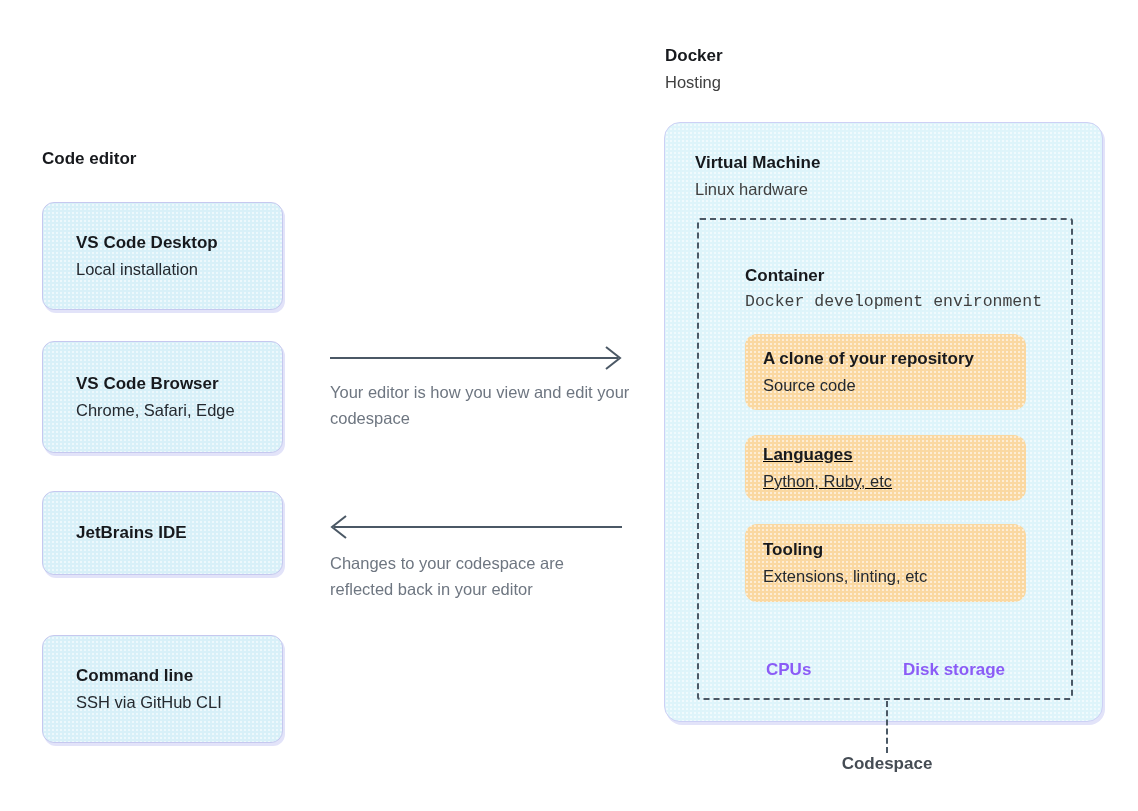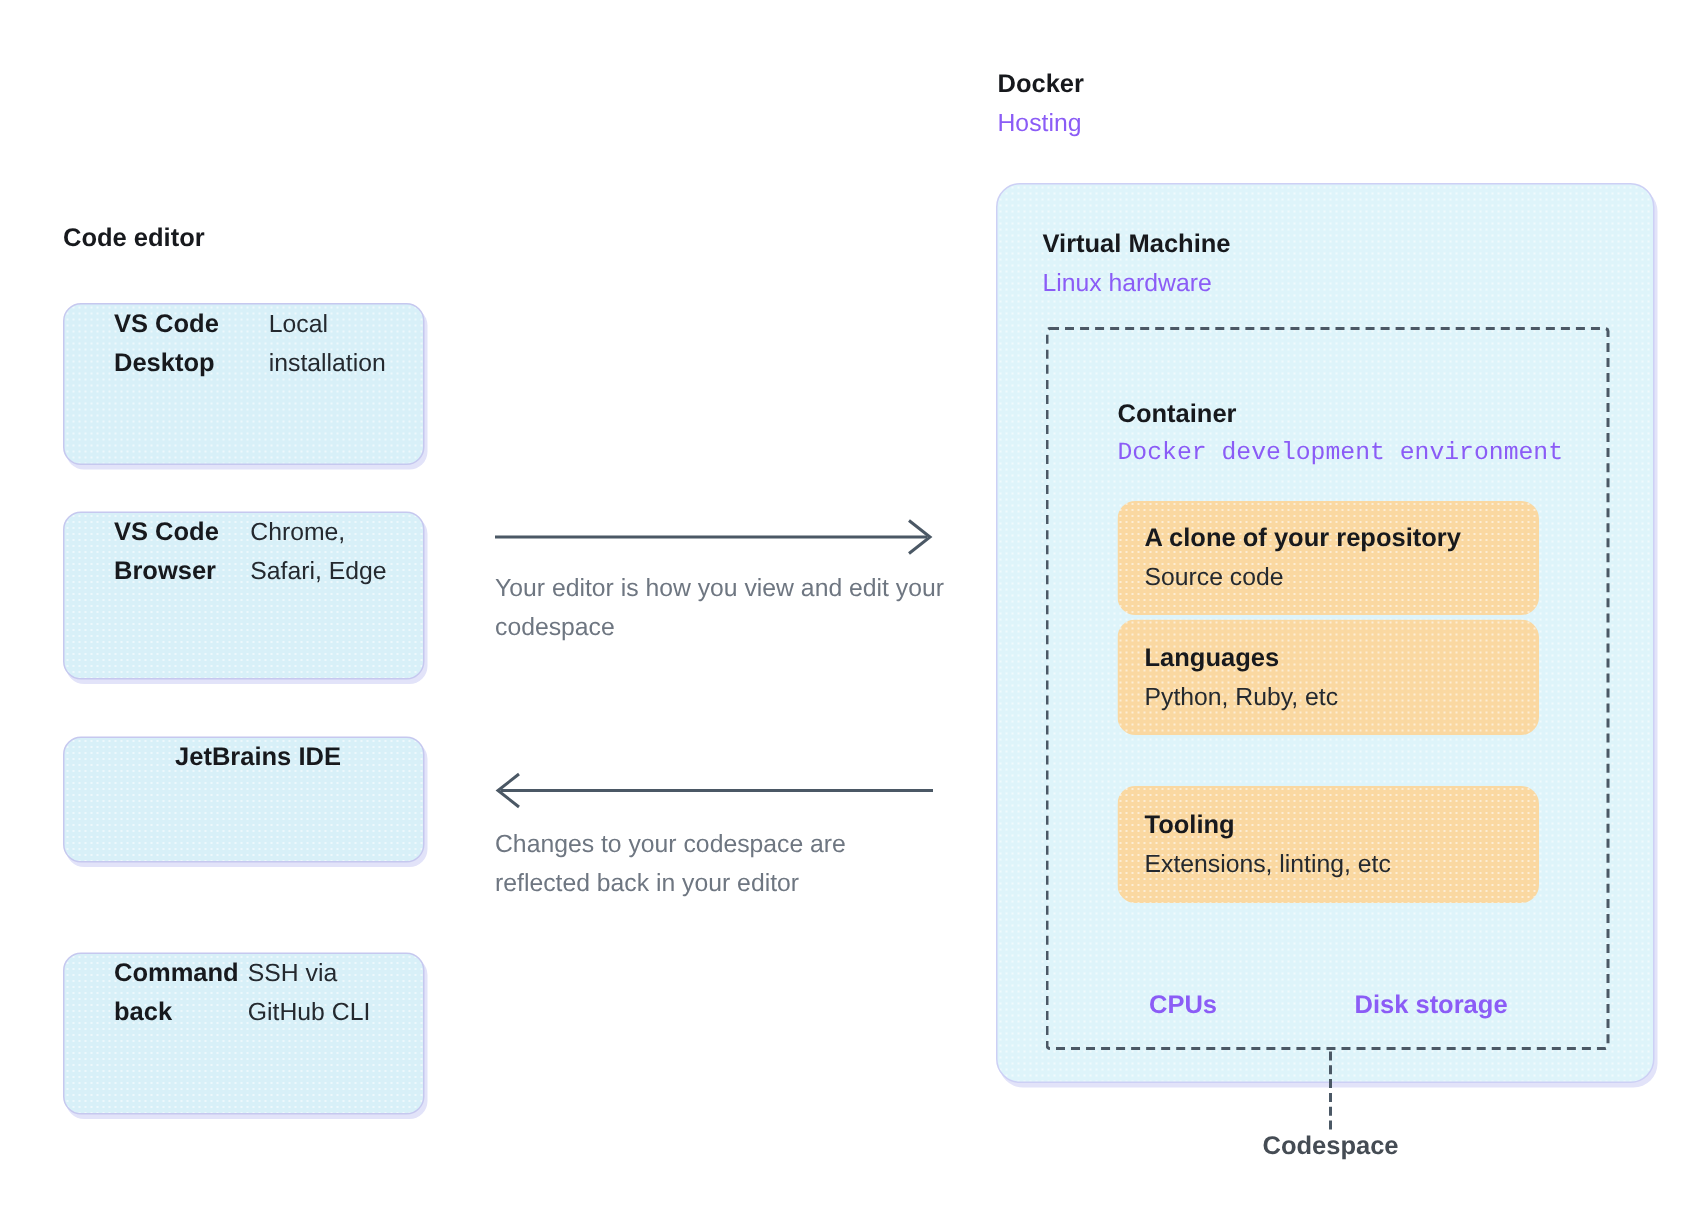--- a/index.html
+++ b/index.html
@@ -16,38 +16,38 @@
     position: absolute;
     font-size: 17px;
     font-weight: 700;
     line-height: 26px;
     color: #17191d;
   }
   .subheading {
     position: absolute;
     font-size: 16.5px;
     line-height: 26px;
-    color: #8b5cf6;
+    color: #404040;
   }
   
   .textured {
     background-image: radial-gradient(circle, rgba(255,255,255,0.55) 0.8px, rgba(255,255,255,0) 1px);
     background-size: 4px 4px;
   }
   
   .editor-box {
     position: absolute;
     left: 42px;
     width: 241px;
     background-color: #d8f0f8;
     border: 1px solid #c6c8ef;
     border-radius: 12px;
     box-shadow: 2px 3px 0 #e2e3f9;
     display: flex;
-    flex-direction: row;
+    flex-direction: column;
     justify-content: center;
     padding: 0 14px 0 33px;
   }
   .box-title {
     font-size: 17px;
     font-weight: 700;
     line-height: 26px;
     color: #17191d;
   }
   .box-sub {
@@ -138,21 +138,21 @@
   <div class="editor-box textured" style="top:341px; height:112px;">
     <div class="box-title">VS Code Browser</div>
     <div class="box-sub">Chrome, Safari, Edge</div>
   </div>
 
   <div class="editor-box textured" style="top:491px; height:84px;">
     <div class="box-title">JetBrains IDE</div>
   </div>
 
   <div class="editor-box textured" style="top:635px; height:108px;">
-    <div class="box-title">Command back</div>
+    <div class="box-title">Command line</div>
     <div class="box-sub">SSH via GitHub CLI</div>
   </div>
 
   <svg class="arrow-svg" style="left:328px; top:344px;" width="296" height="28" viewBox="0 0 296 28">
     <line x1="2" y1="14" x2="290" y2="14" stroke="#4b5865" stroke-width="2" fill="none"></line>
     <polyline points="278,3 292,14 278,25" stroke="#4b5865" stroke-width="2" fill="none"></polyline>
   </svg>
   <div class="flow-caption" style="left:330px; top:379px;">Your editor is how you view and edit your codespace</div>
 
   <svg class="arrow-svg" style="left:328px; top:513px;" width="296" height="28" viewBox="0 0 296 28">
@@ -172,21 +172,21 @@
   <div class="container-box"></div>
 
   <div class="heading" style="left:745px; top:263px;">Container</div>
   <div class="subheading" style="left:745px; top:289px;font-family:Liberation Mono, monospace;">Docker development environment</div>
 
   <div class="component-box textured" style="top:334px; height:76px;">
     <div class="box-title">A clone of your repository</div>
     <div class="box-sub">Source code</div>
   </div>
 
-  <div class="component-box textured" style="top:413px; height:77px;">
+  <div class="component-box textured" style="top:435px; height:66px;text-decoration:underline;">
     <div class="box-title">Languages</div>
     <div class="box-sub">Python, Ruby, etc</div>
   </div>
 
   <div class="component-box textured" style="top:524px; height:78px;">
     <div class="box-title">Tooling</div>
     <div class="box-sub">Extensions, linting, etc</div>
   </div>
 
   <div class="resource-label" style="left:766px; top:657px;">CPUs</div>

